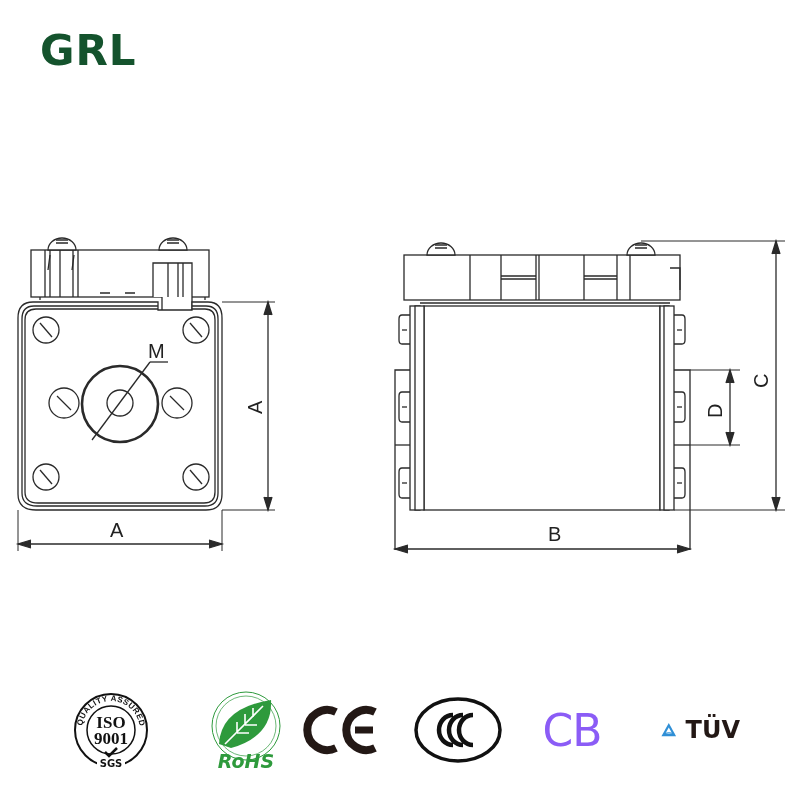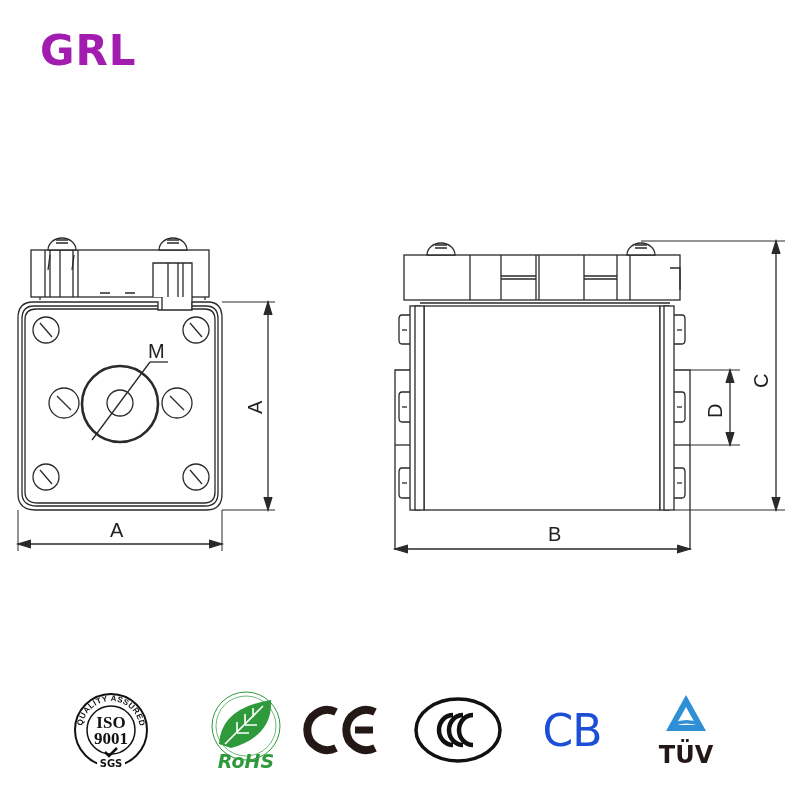--- a/index.html
+++ b/index.html
@@ -5,21 +5,21 @@
     html, body { margin:0; padding:0; background:#ffffff; }
     body { width:800px; height:800px; position:relative; overflow:hidden; font-family:"Liberation Sans", sans-serif; }
     .logo { position:absolute; left:40px; top:30px; font-family:"DejaVu Sans", sans-serif; font-weight:bold; font-size:42px; letter-spacing:1px; line-height:1; }
     .drawing { position:absolute; left:0; top:0; }
     .cert { position:absolute; top:685px; height:90px; display:flex; align-items:center; justify-content:center; }
     .dimtxt { font-family:"Liberation Sans", sans-serif; font-size:20px; fill:#222; }
   </style>
 </head>
 <body>
 
-<div class="logo" style="color:#a21caf">GRL</div>
+<div class="logo" style="color:#14532d">GRL</div>
 
 <svg class="drawing" width="800" height="800" viewBox="0 0 800 800" xmlns="http://www.w3.org/2000/svg">
   <g stroke="#2a2a2a" fill="none" stroke-width="1.3">
 
     <g>
 
       <rect x="31" y="250" width="178" height="47" fill="#fff"></rect>
       <line x1="45" y1="250" x2="45" y2="297"></line>
       <line x1="50" y1="250" x2="50" y2="297"></line>
       <line x1="60" y1="250" x2="60" y2="297"></line>
@@ -187,23 +187,23 @@
 <div class="cert" style="left:413px; width:90px;">
   <svg width="90" height="70" viewBox="0 0 90 70">
     <ellipse cx="45" cy="35" rx="42" ry="31" fill="none" stroke="#111" stroke-width="3.5"></ellipse>
     <path d="M40 20 A14 15 0 1 0 40 50" fill="none" stroke="#111" stroke-width="4.5"></path>
     <path d="M50 20 A14 15 0 1 0 50 50" fill="none" stroke="#111" stroke-width="4.5"></path>
     <path d="M60 20 A14 15 0 1 0 60 50" fill="none" stroke="#111" stroke-width="4.5"></path>
   </svg>
 </div>
 
 <div class="cert" style="left:532px; width:80px;">
-  <span style="font-family:'DejaVu Sans', sans-serif; font-size:44px; color:#1d4ed8; letter-spacing:-1px;">CB</span>
-</div>
-
-<div class="cert" style="left:646px; width:80px; flex-direction:column;gap:8px;">
+  <span style="font-family:'DejaVu Sans', sans-serif; font-size:44px; color:#8b5cf6; letter-spacing:-1px;">CB</span>
+</div>
+
+<div class="cert" style="left:660px; width:80px; flex-direction:row;gap:8px;">
   <svg width="48" height="42" viewBox="0 0 48 42">
     <path d="M24 2 L44 38 L4 38 Z" fill="#2f8fd6"></path>
     <path d="M24 14 L34 32 L14 32 Z" fill="#fff"></path>
     <path d="M12 30 Q24 24 38 30 L38 33 Q24 28 12 33 Z" fill="#2f8fd6"></path>
   </svg>
   <span style="font-family:'DejaVu Sans', sans-serif; font-weight:bold; font-size:24px; color:#231815; line-height:1;">TÜV</span>
 </div>
 
 </body></html>

